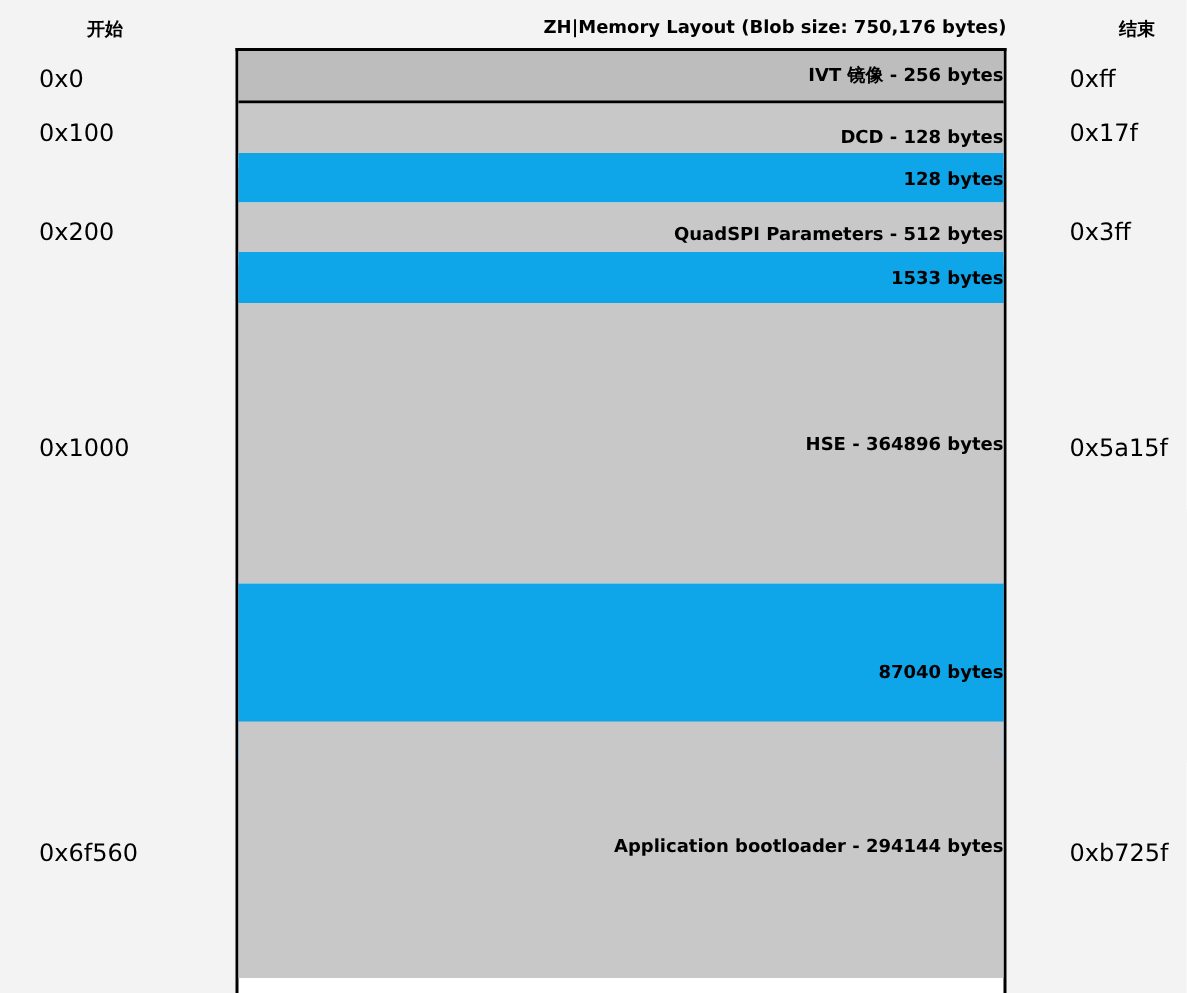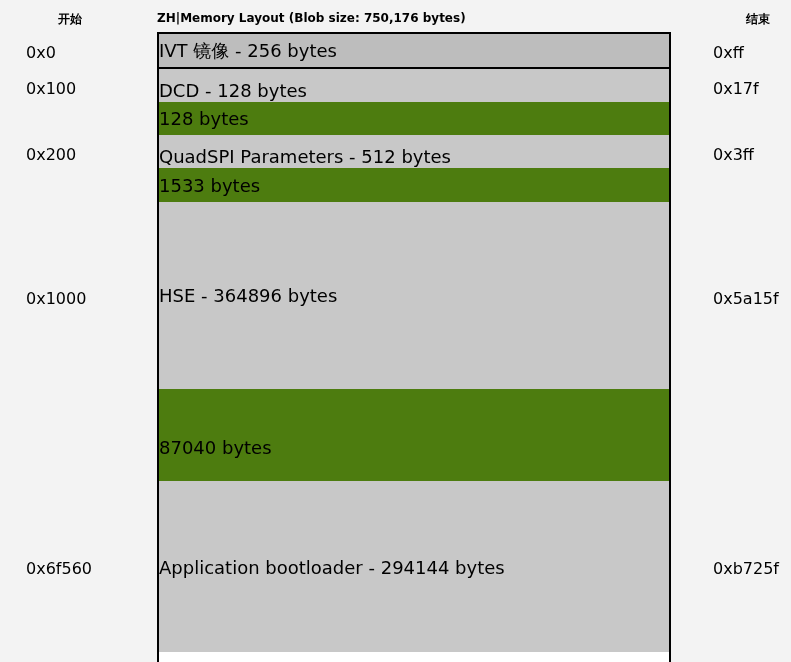--- a/index.html
+++ b/index.html
@@ -5,35 +5,35 @@
   html, body { margin:0; padding:0; }
   body {
     width:791px; height:662px; overflow:hidden;
     background:#f3f3f3;
     font-family:"DejaVu Sans", "Liberation Sans", sans-serif;
     font-size:12px; color:#000;
     position:relative;
   }
   .hdr { position:absolute; top:11px; font-weight:bold; font-size:12px; }
   .hdr-start { left:58px; }
-  .hdr-title { left:157px; width:514px; text-align:left; }
+  .hdr-title { left:157px; width:514px; text-align:right; }
   .hdr-end { left:746px; }
   .frame {
     position:absolute; left:157px; top:32px; width:510px; height:640px;
     border:2px solid #000; border-bottom:none;
     background:#fff;
   }
   .blk {
     position:absolute; left:0; right:0;
-    display:flex; align-items:center; justify-content:flex-start;
-    font-weight:normal; font-size:18px;
+    display:flex; align-items:center; justify-content:flex-end;
+    font-weight:bold; font-size:12px;
   }
   .blk.gray { background:#c8c8c8; }
   .blk.ivt { background:#bdbdbd; border-bottom:2px solid #000; }
-  .blk.white { background:#4d7c0f; }
+  .blk.white { background:#0ea5e9; }
   .blk.top-label { align-items:flex-start; }
   .addr { position:absolute; font-size:16px; }
   .addr-l { left:26px; }
   .addr-r { left:713px; }
 </style>
 </head>
 <body>
 
 <div class="hdr hdr-start">开始</div>
 <div class="hdr hdr-title">ZH|Memory Layout (Blob size: 750,176 bytes)</div>

